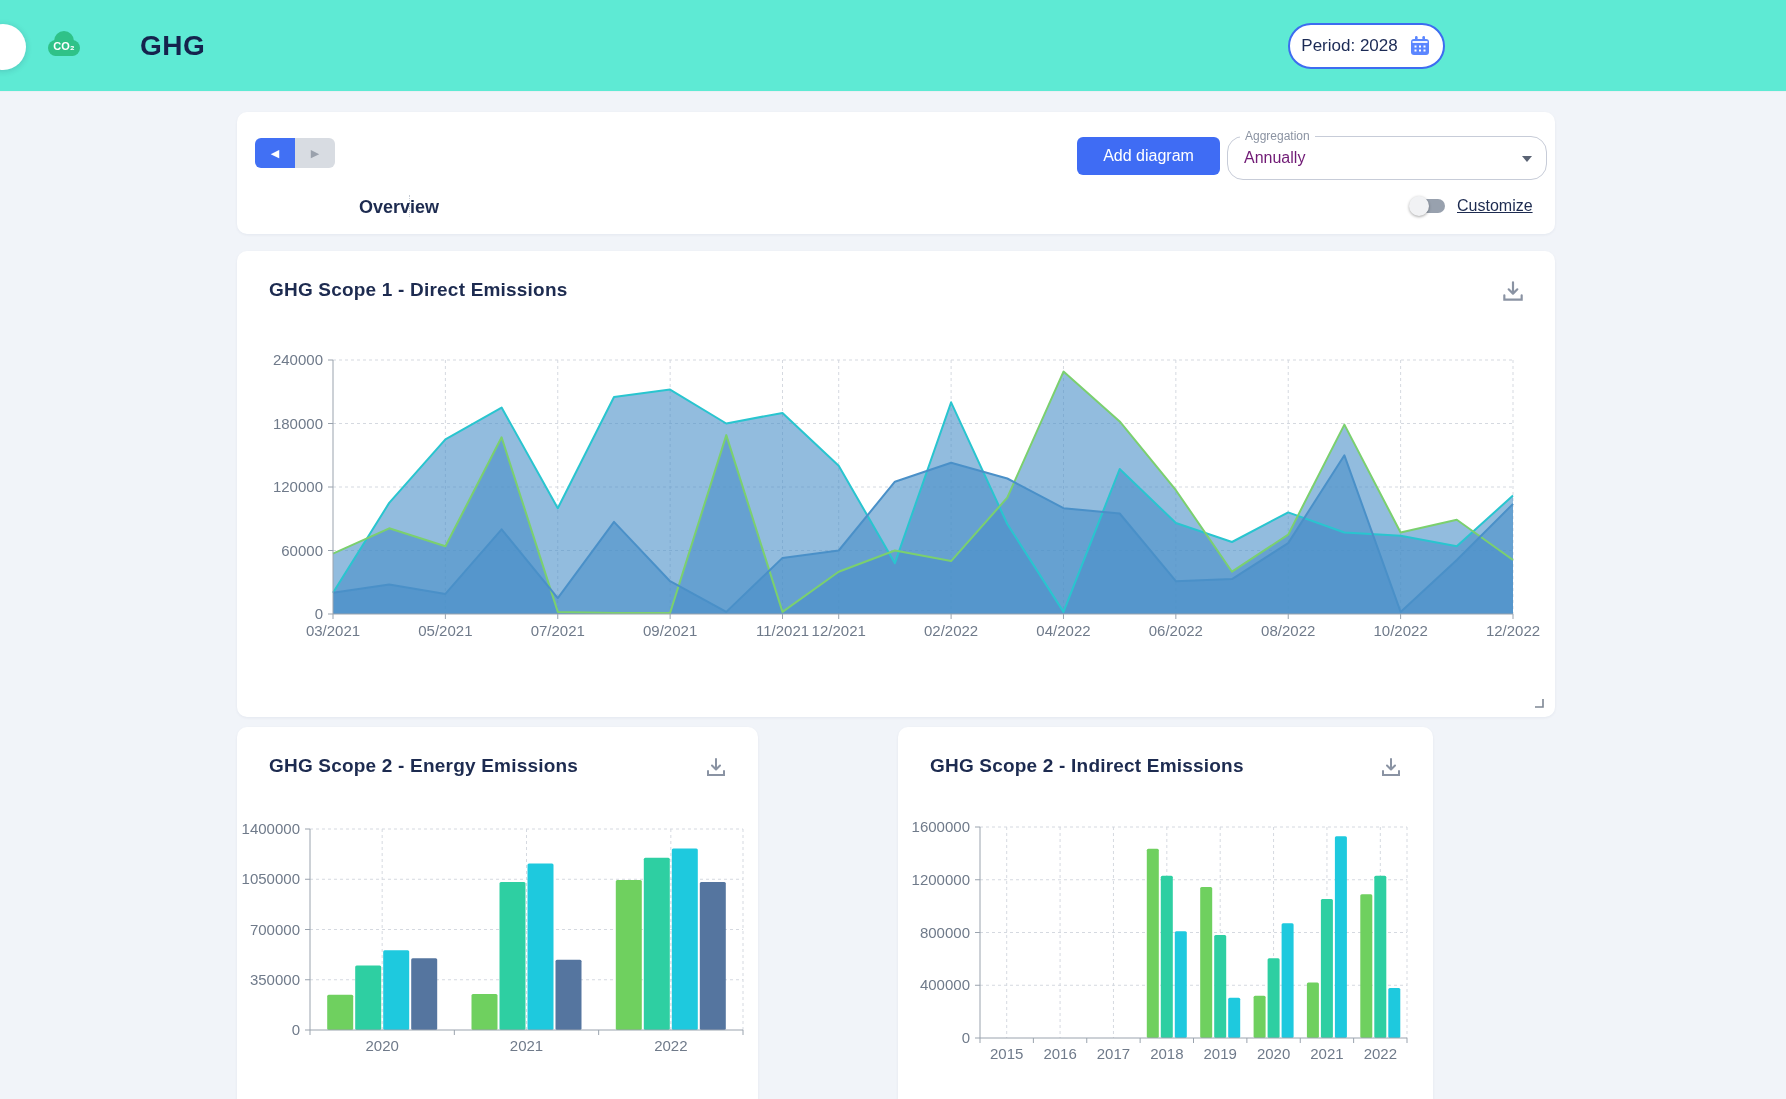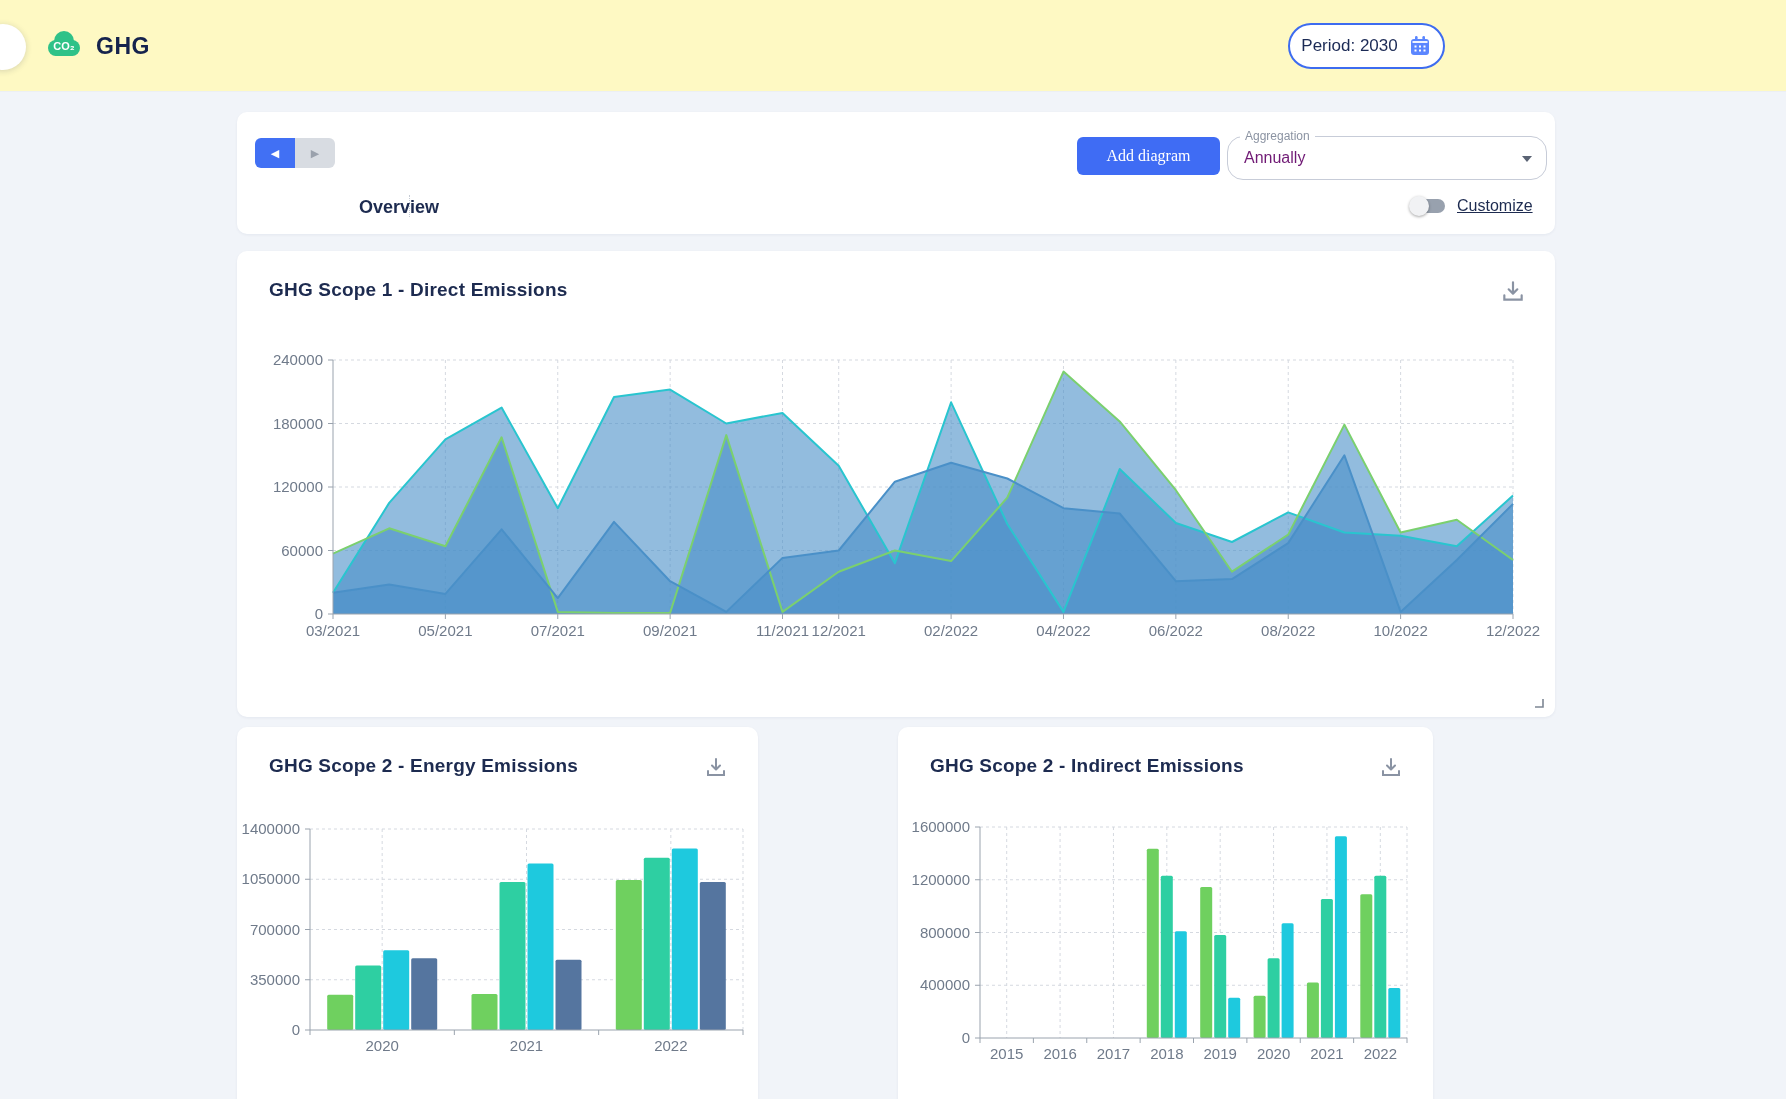--- a/index.html
+++ b/index.html
@@ -1,40 +1,40 @@
 <!DOCTYPE html>
 <html><head>
 <meta charset="utf-8">
 <style>
   * { margin:0; padding:0; box-sizing:border-box; }
   html,body { width:1786px; height:1099px; overflow:hidden; }
   body { background:#f1f4f9; font-family:"Liberation Sans", sans-serif; color:#1d2b50; position:relative; }
 
   
-  header { position:absolute; left:0; top:0; width:1786px; height:92px; background:#fef9c3; border-bottom:1px solid #eceff4; }
+  header { position:absolute; left:0; top:0; width:1786px; height:92px; background:#5eead4; border-bottom:1px solid #eceff4; }
   .fab { position:absolute; left:-20px; top:24px; width:46px; height:46px; border-radius:50%; background:#fff; box-shadow:0 1px 6px rgba(30,40,70,.18); }
   .logo-wrap { position:absolute; left:44px; top:26px; display:flex; align-items:center; gap:12px; }
-  .logo-text { font-size:23px; font-weight:bold; color:#15234d; letter-spacing:.5px; }
+  .logo-text { font-size:28px; font-weight:bold; color:#15234d; letter-spacing:.5px;margin-left:44px; }
   .pill { position:absolute; top:23px; height:46px; border-radius:23px; background:#fff; display:flex; align-items:center; justify-content:center; gap:10px; font-size:17px; font-weight:500; color:#1b2a55; cursor:pointer; }
   .pill-period { left:1288px; width:157px; border:2px solid #3d6cf0; }
   .pill-company { left:1465px; width:178px; border:2px solid #2fc288; }
 
   
   main { position:absolute; left:237px; top:0; width:1318px; }
   .card { position:absolute; background:#fff; border-radius:10px; box-shadow:0 1px 3px rgba(20,40,80,.06); }
 
   
   .toolbar { left:0; top:112px; width:1318px; height:122px; }
   .navgroup { position:absolute; left:18px; top:26px; display:flex; }
   .navbtn { width:40px; height:30px; border:none; display:flex; align-items:center; justify-content:center; font-size:11px; cursor:pointer; }
   .navbtn.prev { background:#4170f4; color:#fff; border-radius:6px 0 0 6px; }
   .navbtn.next { background:#d8dce2; color:#9aa1ac; border-radius:0 6px 6px 0; }
   .tab { position:absolute; left:75px; top:85px; font-size:18px; font-weight:bold; color:#1d2b50; cursor:pointer;margin-left:47px; }
   .tab-divider { position:absolute; left:172px; top:83px; height:22px; border-left:1px dotted #c5cbd4; }
-  .add-btn { position:absolute; left:840px; top:25px; width:143px; height:38px; background:#3f6cf4; color:#fff; border:none; border-radius:6px; font-size:16px; font-weight:500; font-family:Liberation Serif, serif; cursor:pointer; }
+  .add-btn { position:absolute; left:840px; top:25px; width:143px; height:38px; background:#3f6cf4; color:#fff; border:none; border-radius:6px; font-size:16px; font-weight:500; font-family:Liberation Sans, sans-serif; cursor:pointer; }
   .select { position:absolute; left:990px; top:24px; width:320px; height:44px; border:1px solid #c7ccd8; border-radius:16px; background:#fff; cursor:pointer; }
   .select .float-label { position:absolute; top:-8px; left:12px; background:#fff; padding:0 5px; font-size:12px; color:#8b93a2; }
   .select .value { position:absolute; left:16px; top:12px; font-size:16px; color:#701a75; }
   .select .caret { position:absolute; right:14px; top:19px; width:0; height:0; border-left:5px solid transparent; border-right:5px solid transparent; border-top:6px solid #5a6374; }
   .toggle-row { position:absolute; left:1174px; top:85px; display:flex; align-items:center; gap:12px;text-decoration:underline; }
   .switch { position:relative; width:34px; height:14px; background:#98a1ae; border-radius:7px; cursor:pointer; }
   .switch .knob { position:absolute; left:-2px; top:-3px; width:20px; height:20px; border-radius:50%; background:#f1f2f4; box-shadow:0 1px 3px rgba(0,0,0,.35); }
   .toggle-label { font-size:16px; color:#1d2b50; }
 
   
@@ -58,21 +58,21 @@
         <circle cx="20" cy="15" r="10"></circle>
         <circle cx="28" cy="22" r="8"></circle>
         <rect x="8" y="20" width="24" height="10" rx="5"></rect>
       </g>
       <text x="20" y="24" text-anchor="middle" font-size="11" font-weight="bold" fill="#ffffff">CO₂</text>
     </svg>
     <span class="logo-text">GHG</span>
   </div>
 
   <div class="pill pill-period">
-    <span>Period: 2030</span>
+    <span>Period: 2028</span>
     <svg width="24" height="24" viewBox="0 0 24 24">
       <rect x="3" y="5" width="18" height="16" rx="3" fill="#5b86ff"></rect>
       <rect x="7" y="2" width="2.6" height="5" rx="1.3" fill="#5b86ff"></rect>
       <rect x="14.4" y="2" width="2.6" height="5" rx="1.3" fill="#5b86ff"></rect>
       <rect x="4.5" y="7" width="15" height="2" fill="#ffffff" opacity=".9"></rect>
       <g fill="#ffffff">
         <rect x="6.5" y="11.5" width="2" height="2"></rect>
           <rect x="11" y="11.5" width="2" height="2"></rect>
           <rect x="15.5" y="11.5" width="2" height="2"></rect>
         <rect x="6.5" y="15.5" width="2" height="2"></rect>

